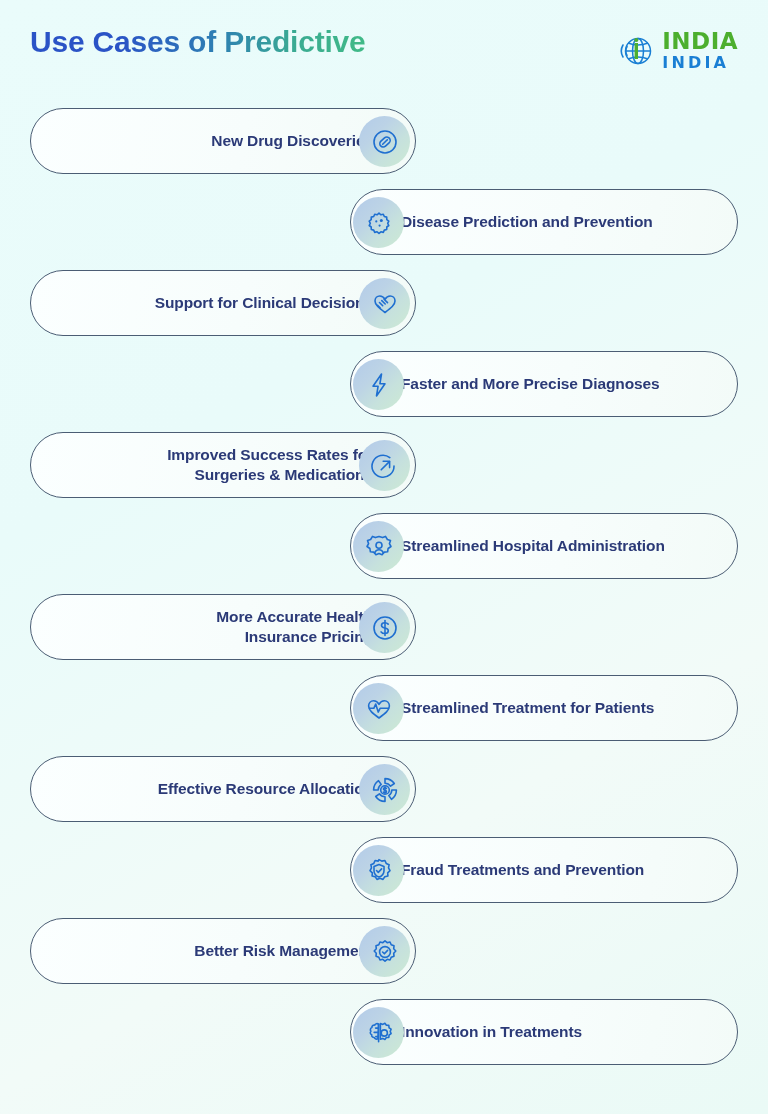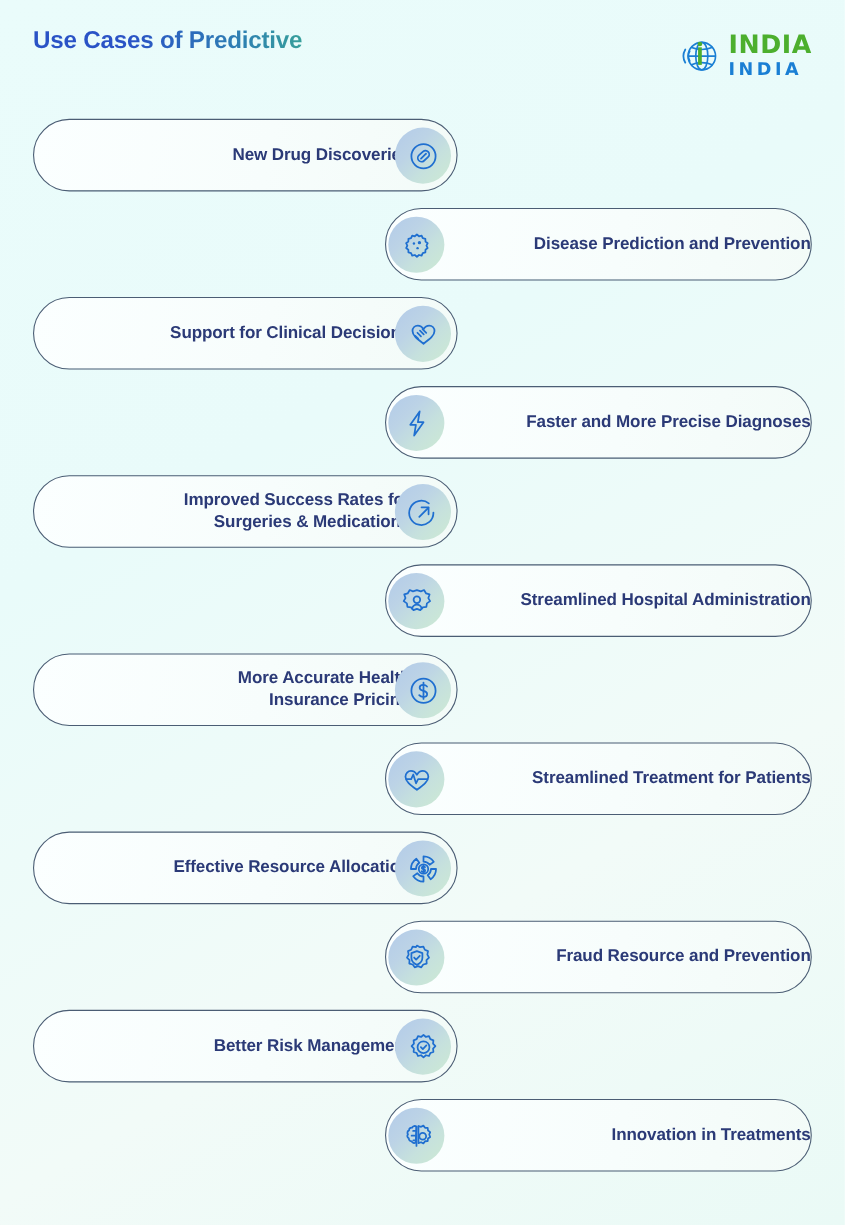--- a/index.html
+++ b/index.html
@@ -13,21 +13,21 @@
     position: relative;
   }
 
   
   .header {
     position: relative;
     height: 108px;
     padding: 22px 30px 0 30px;
   }
   .title {
-    font-size: 22px;
+    font-size: 30px;
     font-weight: bold;
     line-height: 1.32;
     letter-spacing: -0.2px;
     background: linear-gradient(92deg, #2a53c6 0%, #2a53c6 26%, #2e7fb3 55%, #3aab92 78%, #41bb86 100%);
     -webkit-background-clip: text;
     background-clip: text;
     color: transparent;
     -webkit-text-fill-color: transparent;
     max-width: 340px;
   }
@@ -85,21 +85,21 @@
   .row.left .pill {
     left: 30px;
     width: 386px;
     justify-content: flex-end;
     padding-right: 42px;
   }
   
   .row.right .pill {
     right: 30px;
     width: 388px;
-    justify-content: flex-end;
+    justify-content: flex-start;
     padding-left: 50px;
   }
 
   .pill-label {
     font-size: 15.5px;
     font-weight: bold;
     color: #2b3a77;
     line-height: 1.28;
     letter-spacing: -0.1px;
     white-space: pre-line;
@@ -285,21 +285,21 @@
         <path d="M15 3.6 A11.4 11.4 0 0 1 24.3 8.5 L20.6 11.2 A6.9 6.9 0 0 0 15 8.2 Z"></path>
         <path d="M26.4 15 A11.4 11.4 0 0 1 21.5 24.3 L18.8 20.6 A6.9 6.9 0 0 0 21.8 15 Z"></path>
         <path d="M15 26.4 A11.4 11.4 0 0 1 5.7 21.5 L9.4 18.8 A6.9 6.9 0 0 0 15 21.8 Z"></path>
         <path d="M3.6 15 A11.4 11.4 0 0 1 8.5 5.7 L11.2 9.4 A6.9 6.9 0 0 0 8.2 15 Z"></path>
       </svg>
     </div>
   </div>
 
   <div class="row right">
     <div class="pill">
-      <span class="pill-label">Fraud Resource and Prevention</span>
+      <span class="pill-label">Fraud Treatments and Prevention</span>
     </div>
     <div class="badge">
       <svg width="30" height="30" viewBox="0 0 30 30">
         <path d="M15 3.6 l2.8 1.5 3.1-.6 1.3 2.9 2.9 1.3 -.6 3.1 1.5 2.8 -2.3 2.2 .2 3.2 -3.1 .8 -1.8 2.6 -3-1.1 -3 1.1 -1.8-2.6 -3.1-.8 .2-3.2 -2.3-2.2 1.5-2.8 -.6-3.1 2.9-1.3 1.3-2.9 3.1 .6 z"></path>
         <path d="M15 8.6 l5 1.9 v4.2 c0 3.2-2.2 5.3-5 6.4 -2.8-1.1-5-3.2-5-6.4 v-4.2 z"></path>
         <path d="M12.5 14.5 l1.8 1.9 3.3-3.5"></path>
       </svg>
     </div>
   </div>
 

